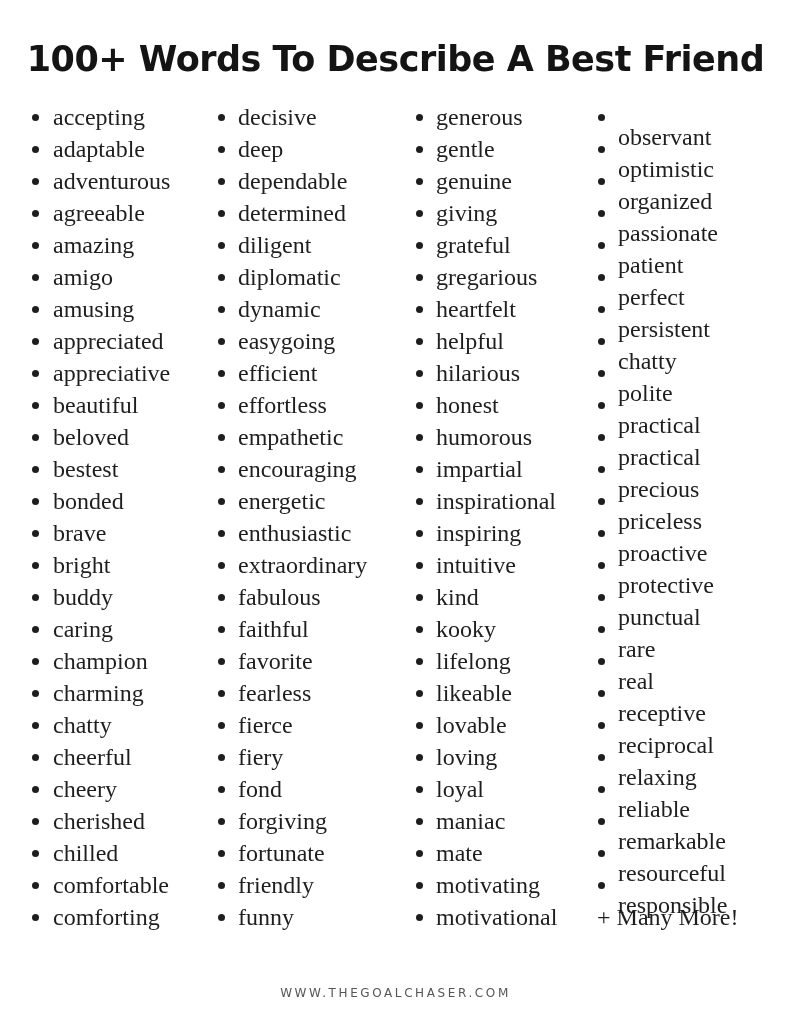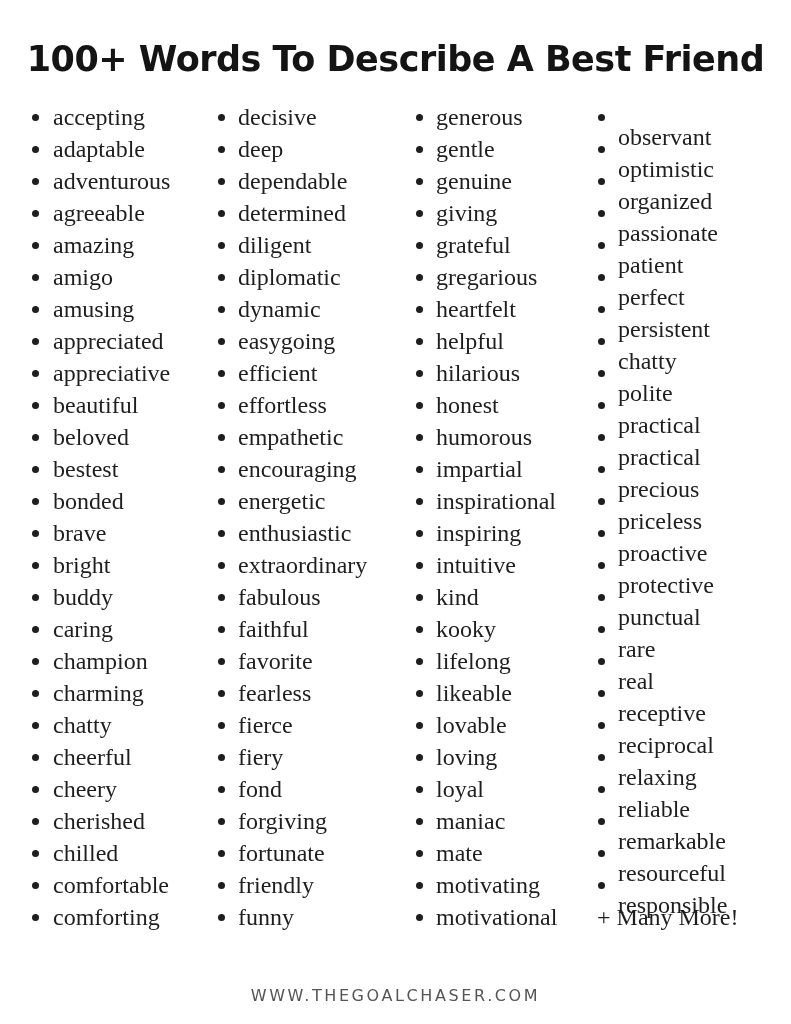--- a/index.html
+++ b/index.html
@@ -73,21 +73,21 @@
       left: 597px;
       top: 0;
     }
     .footer {
       position: absolute;
       left: 0;
       top: 986px;
       width: 791px;
       text-align: center;
       font-family: "DejaVu Sans", sans-serif;
-      font-size: 16px;
+      font-size: 12px;
       letter-spacing: 2.6px;
       color: #555555;
     }
   </style>
 </head>
 <body>
 
 <h1 class="title">100+ Words To Describe A Best Friend</h1>
 
 <ul class="column" id="col-0">

